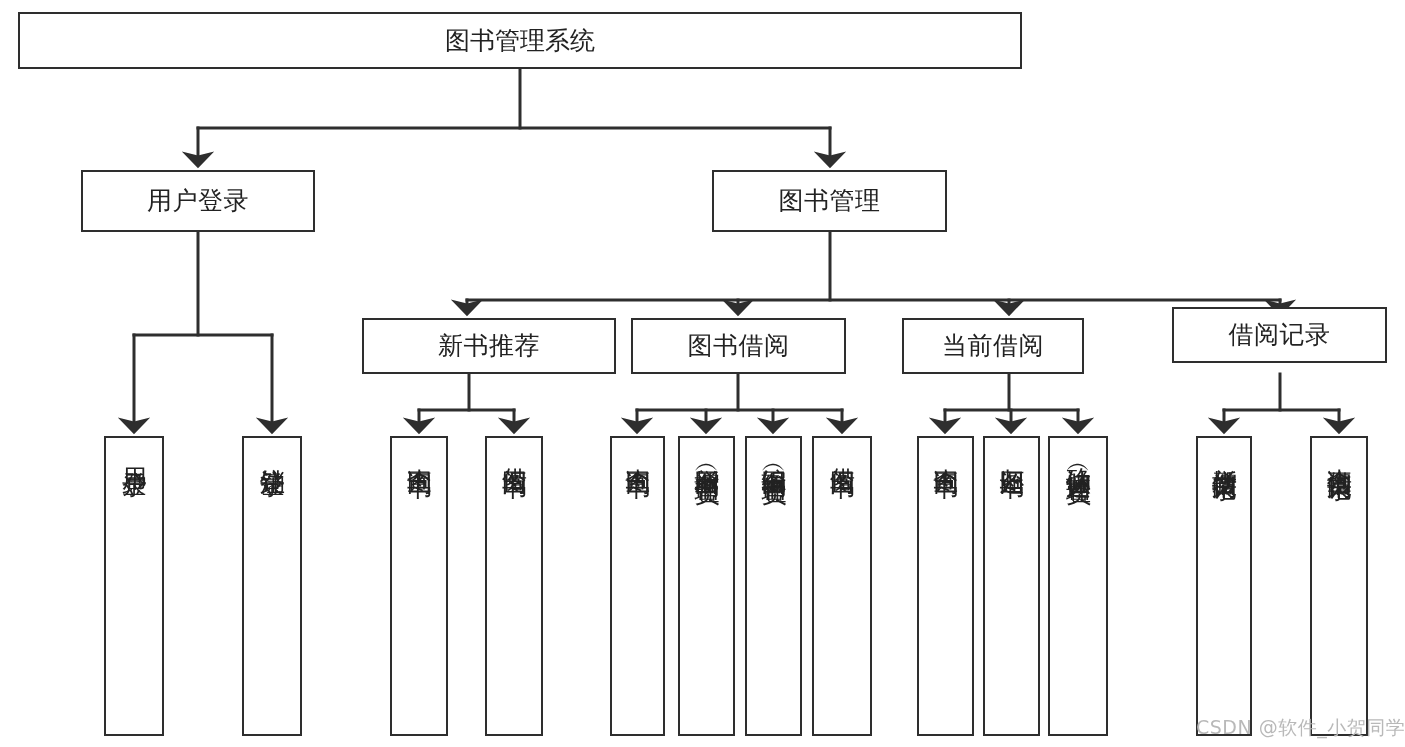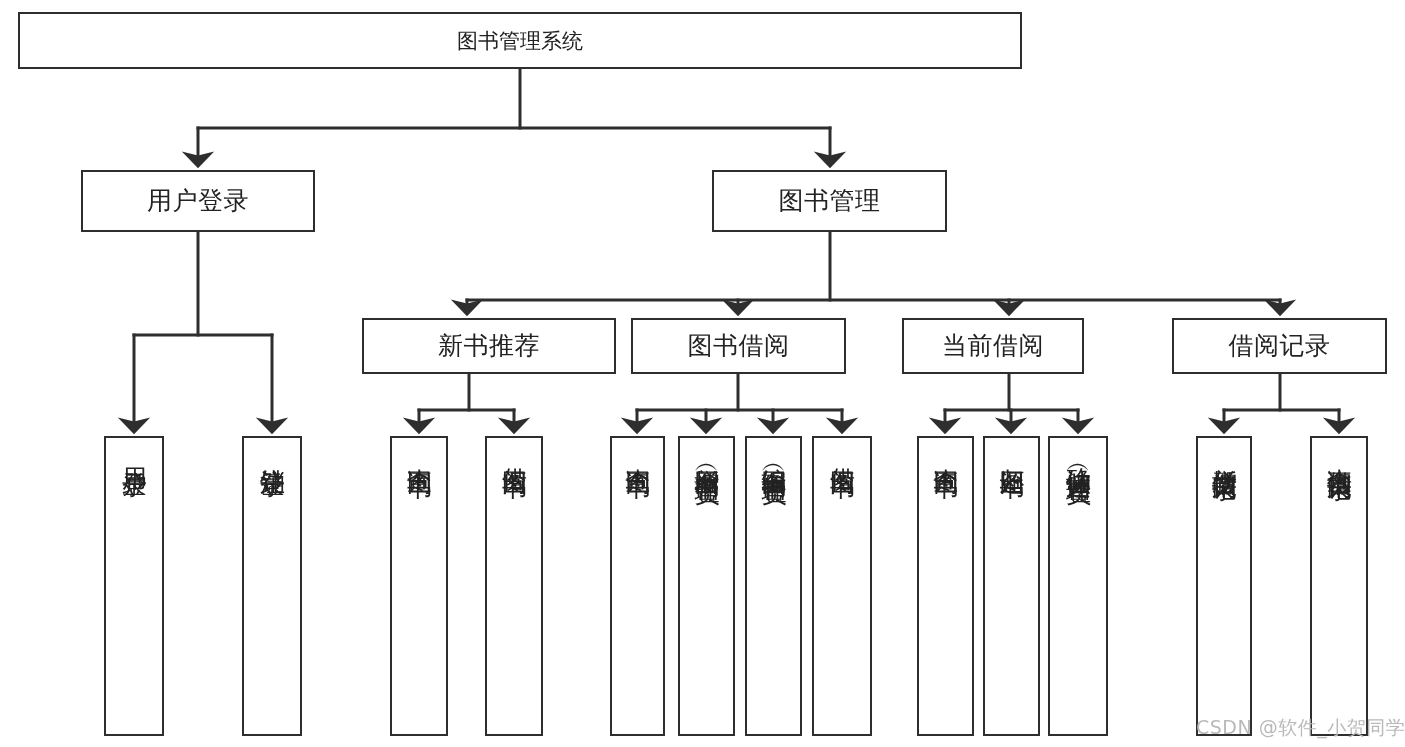--- a/index.html
+++ b/index.html
@@ -34,21 +34,21 @@
     align-items: center;
     justify-content: center;
     color: #222222;
   }
   .node.horiz {
     font-size: 25px;
     letter-spacing: 0.5px;
     line-height: 1.1;
   }
   .node.root {
-    font-size: 21px;
+    font-size: 25px;
   }
   .node.vert {
     writing-mode: vertical-rl;
     text-orientation: upright;
     font-size: 25px;
     line-height: 1.12;
     letter-spacing: 2px;
     padding-top: 10px;
     justify-content: flex-start;
     align-items: center;
@@ -136,21 +136,21 @@
 
   <div class="node horiz" style="left: 362px; top: 318px; width: 254px; height: 56px; border-color: rgb(46, 46, 46); background: rgb(255, 255, 255); color: rgb(34, 34, 34);">
     <span>新书推荐</span>
   </div>
   <div class="node horiz" style="left: 631px; top: 318px; width: 215px; height: 56px; border-color: rgb(46, 46, 46); background: rgb(255, 255, 255); color: rgb(34, 34, 34);">
     <span>图书借阅</span>
   </div>
   <div class="node horiz" style="left: 902px; top: 318px; width: 182px; height: 56px; border-color: rgb(46, 46, 46); background: rgb(255, 255, 255); color: rgb(34, 34, 34);">
     <span>当前借阅</span>
   </div>
-  <div class="node horiz" style="left: 1172px; top: 318px; width: 215px; height: 56px; border-color: rgb(46, 46, 46); background: rgb(255, 255, 255); color: rgb(34, 34, 34);">
+  <div class="node horiz" style="left: 1172px; top: 307px; width: 215px; height: 56px; border-color: rgb(46, 46, 46); background: rgb(255, 255, 255); color: rgb(34, 34, 34);">
     <span>借阅记录</span>
   </div>
 
   <div class="node vert" style="left: 104px; top: 436px; width: 60px; height: 300px; border-color: rgb(46, 46, 46); background: rgb(255, 255, 255); color: rgb(34, 34, 34);">
     <span class="vlabel">用户登录</span>
   </div>
   <div class="node vert" style="left: 242px; top: 436px; width: 60px; height: 300px; border-color: rgb(46, 46, 46); background: rgb(255, 255, 255); color: rgb(34, 34, 34);">
     <span class="vlabel">注销登录</span>
   </div>
   <div class="node vert" style="left: 390px; top: 436px; width: 58px; height: 300px; border-color: rgb(46, 46, 46); background: rgb(255, 255, 255); color: rgb(34, 34, 34);">

